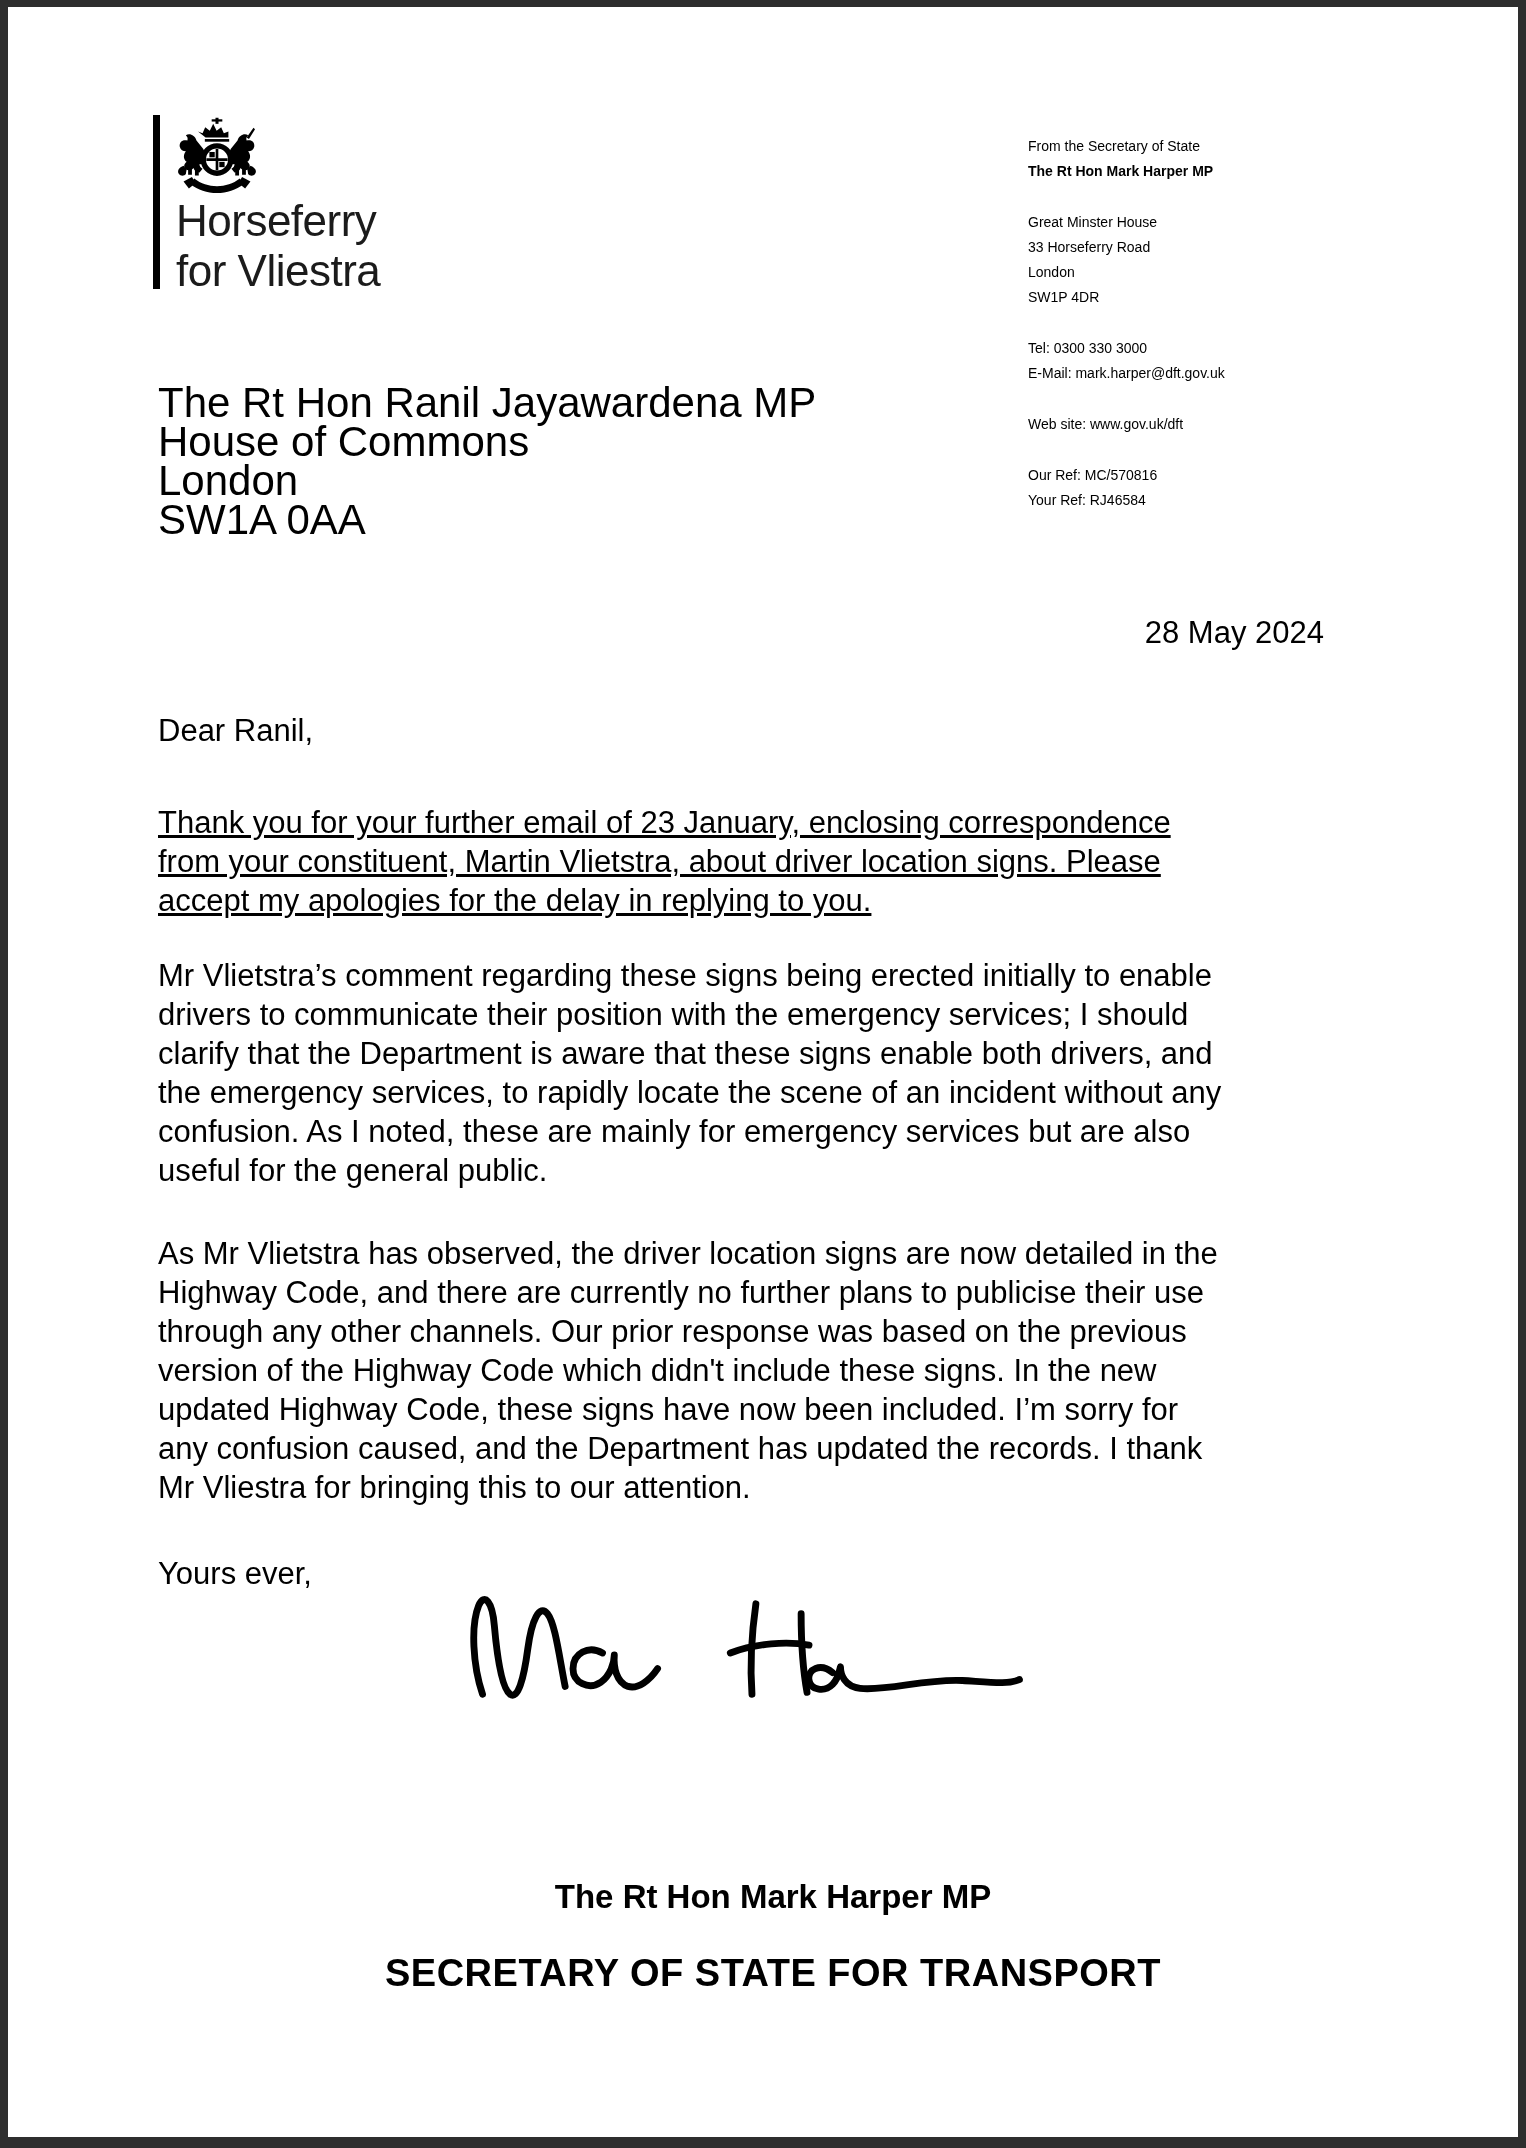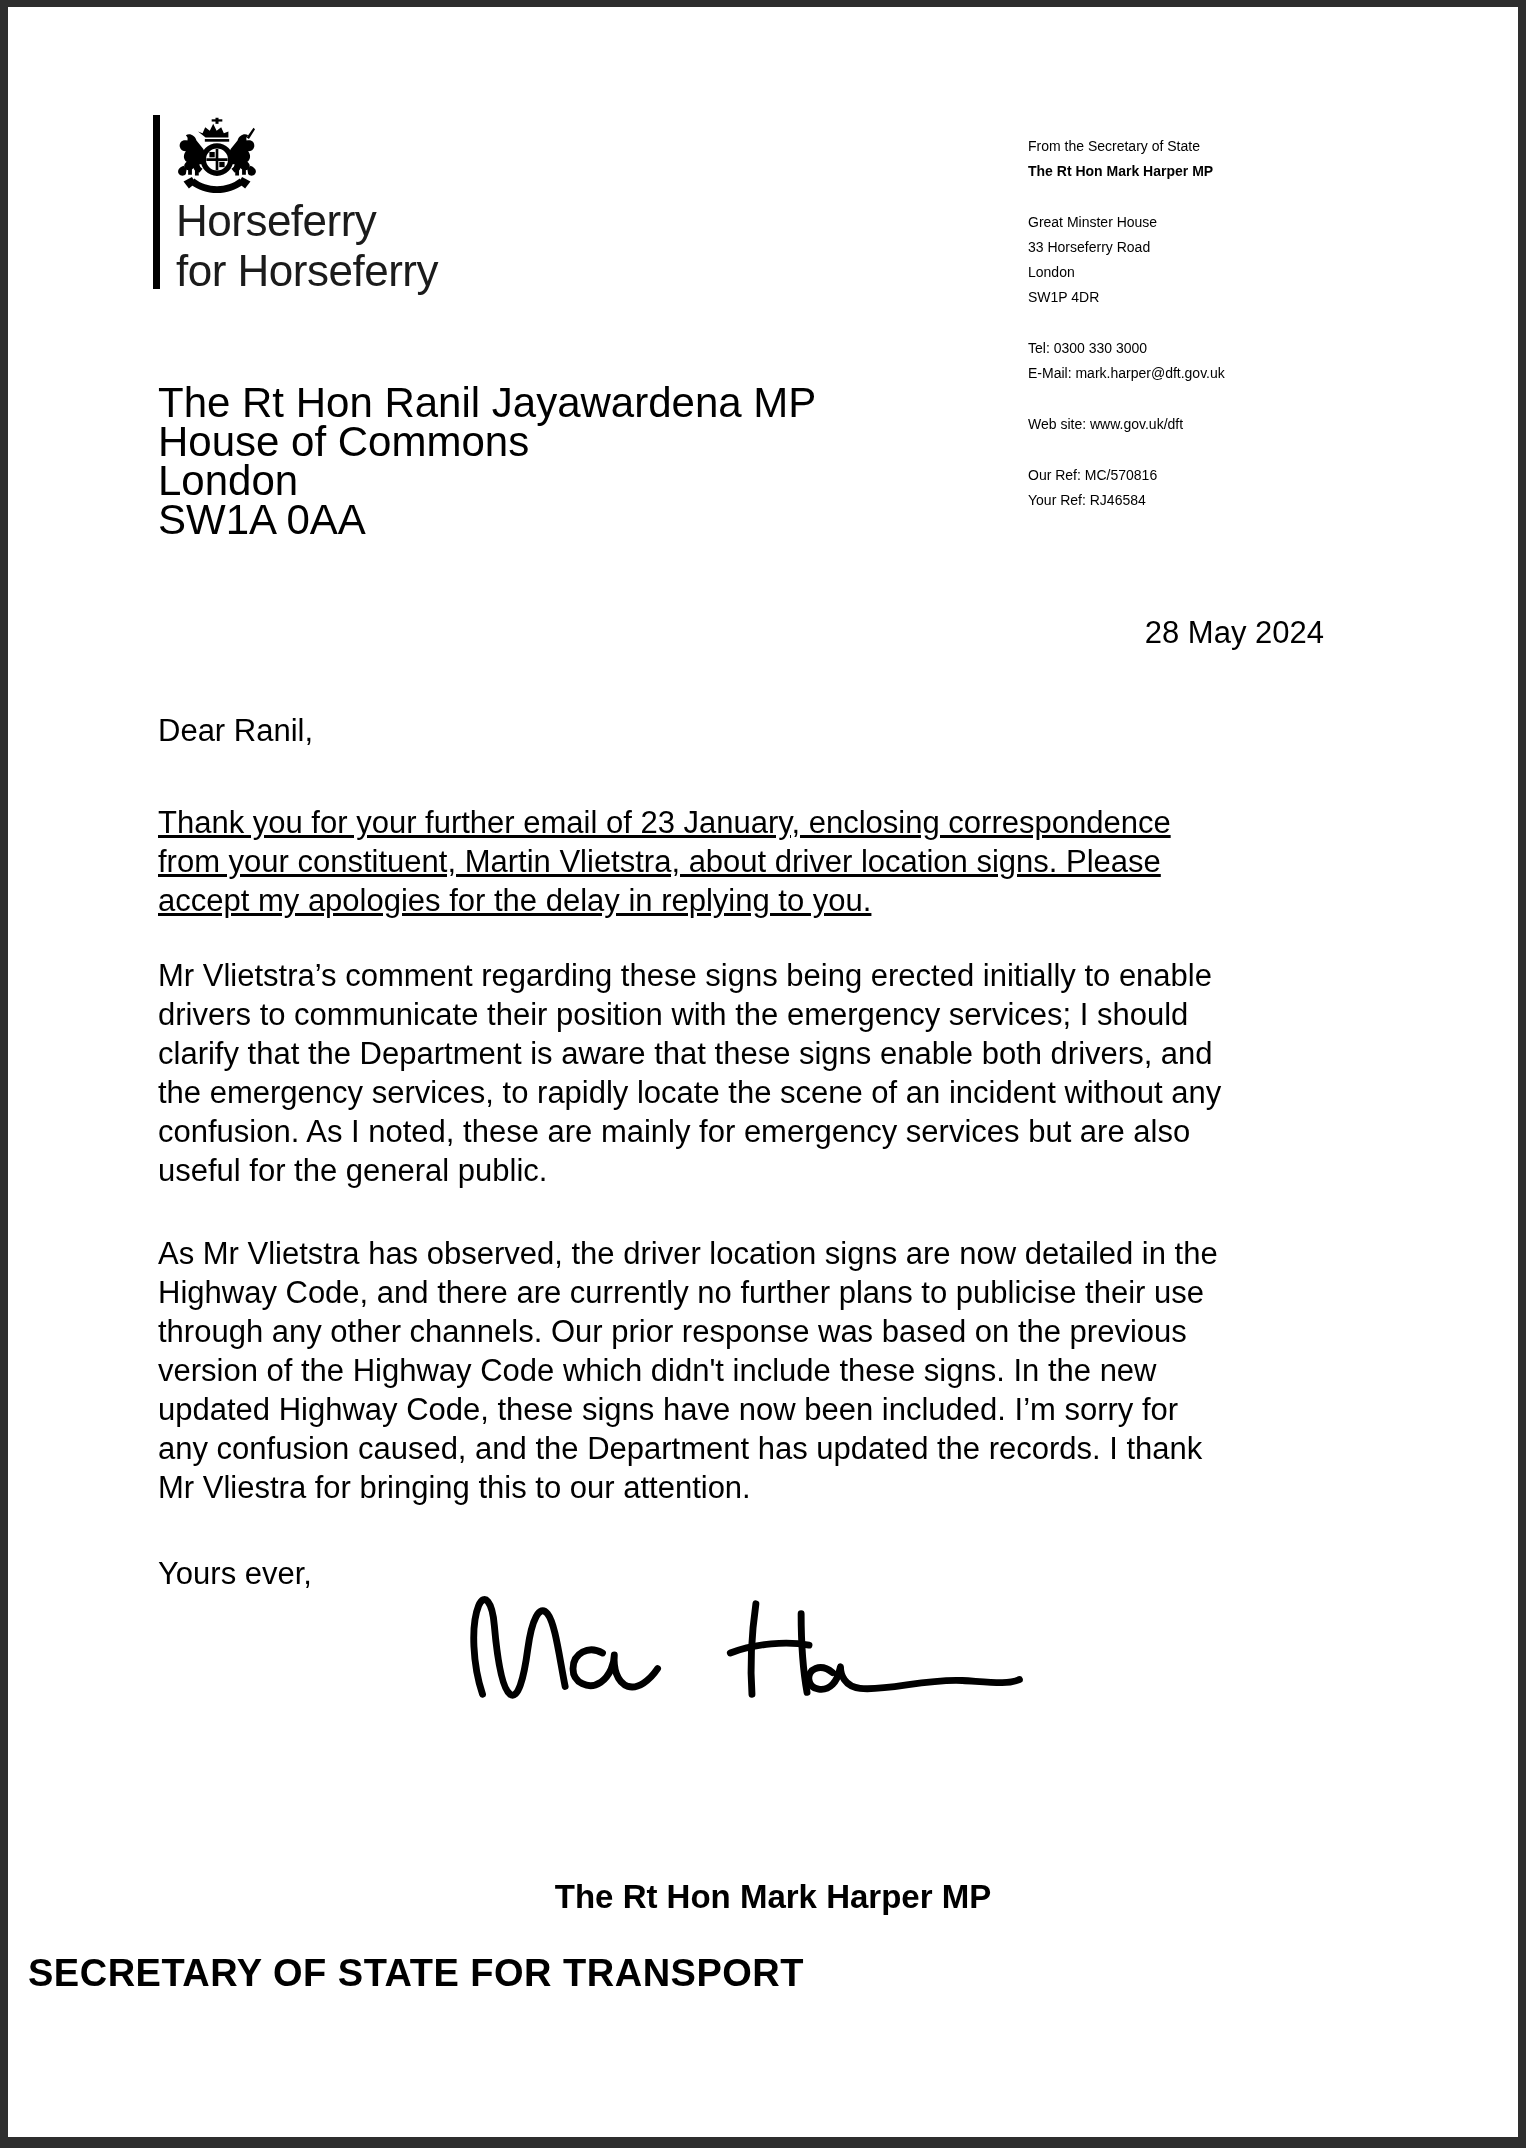--- a/index.html
+++ b/index.html
@@ -30,21 +30,21 @@
   .dateline{right:194px;top:606px;font-size:31px;line-height:39px;text-align:center;}
   
   .bodytext{left:150px;width:1330px;font-size:31px;line-height:39px;margin-top:24px;}
   .salutation{top:680px;}
   .p1{top:772px;text-decoration:underline;}
   .p2{top:925px;}
   .p3{top:1203px;}
   .valediction{top:1523px;}
   .signature{left:442px;top:1585px;}
   .sig-name{left:20px;right:0;top:1871px;text-align:center;font-size:33px;font-weight:bold;}
-  .sig-title{left:20px;right:0;top:1945px;text-align:left;font-size:38px;font-weight:bold;letter-spacing:0.5px;}
+  .sig-title{left:20px;right:0;top:1945px;text-align:center;font-size:38px;font-weight:bold;letter-spacing:0.5px;}
 </style>
 </head>
 <body>
 
 <div class="page">
 
   <div class="abs logo-bar"></div>
 
   <div class="abs crest">
     <svg width="92" height="76" viewBox="0 0 120 100" aria-hidden="true">
@@ -73,21 +73,21 @@
 
       <circle cx="60" cy="56" r="18" fill="#fff" stroke="#000" stroke-width="7"></circle>
       <path d="M60,42 v28 M46,56 h28" stroke="#000" stroke-width="3.5" fill="none"></path>
       <rect x="50" y="46" width="7" height="7" fill="#000"></rect>
       <rect x="63" y="59" width="7" height="7" fill="#000"></rect>
     </svg>
   </div>
 
   <div class="abs wordmark">
     <div>Horseferry</div>
-    <div>for Horseferry</div>
+    <div>for Vliestra</div>
   </div>
 
   <div class="abs sender">
     <div class="grp">
       <div>From the Secretary of State</div>
       <div class="bold">The Rt Hon Mark Harper MP</div>
     </div>
     <div class="grp ml">Great Minster House
 33 Horseferry Road
 London

